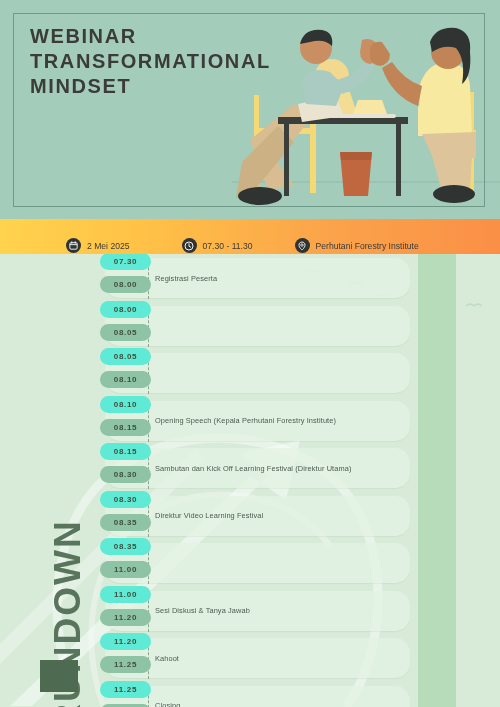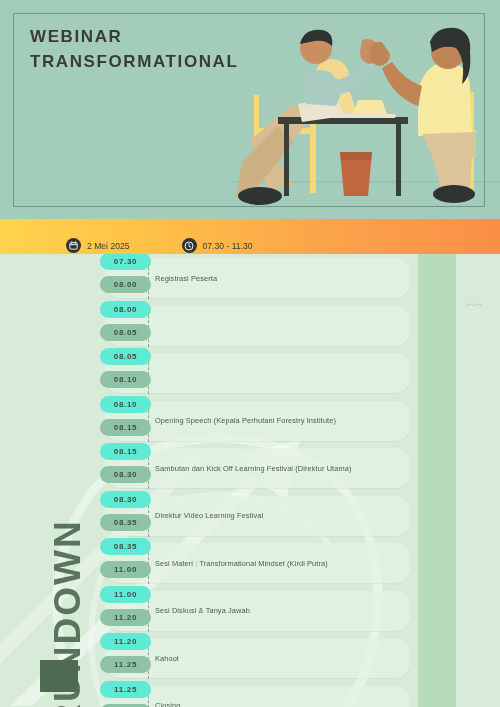--- a/index.html
+++ b/index.html
@@ -8,21 +8,21 @@
     font-family:"Liberation Sans", sans-serif;
     background:#cfe6d2;
   }
   .poster{position:relative;width:500px;height:707px;overflow:hidden;background:#d6e9d6;}
 
   
   .header{position:absolute;left:0;top:0;width:500px;height:219px;background:#a3ccbb;overflow:hidden;}
   .header-frame{position:absolute;left:13px;top:13px;right:15px;bottom:12px;border:1px solid #6f9a8a;box-sizing:border-box;}
   .header-text{position:absolute;left:30px;top:24px;width:270px;z-index:5;}
   .title-line{
-    font-weight:bold;font-size:17px;line-height:25px;letter-spacing:1.6px;
+    font-weight:bold;font-size:20px;line-height:25px;letter-spacing:1.6px;
     color:#3b3b38;white-space:nowrap;
   }
   .subtitle{
     margin-top:14px;font-style:italic;font-size:9.3px;line-height:12.4px;
     color:#3b3b38;font-weight:600;width:205px;
   }
 
   
   .illus{position:absolute;left:232px;top:0;width:268px;height:219px;}
   .illus svg{display:block;}
@@ -131,20 +131,21 @@
         <ellipse cx="222" cy="194" rx="21" ry="9" fill="#2f3331"></ellipse>
         <path d="M186 106 Q196 118 214 120 L214 130 L186 130 Z" fill="#f8e9a0"></path>
       </svg>
     </div>
 
     <div class="header-frame"></div>
 
     <div class="header-text">
       <div class="title-line">WEBINAR</div>
       <div class="title-line">TRANSFORMATIONAL</div>
+      <div class="title-line">MINDSET</div>
     </div>
   </div>
 
   <div class="infobar">
 
     <div class="info-item i1">
       <span class="ico">
         <svg width="9" height="9" viewBox="0 0 16 16">
           <rect x="1.5" y="3" width="13" height="11.5" rx="2" fill="none" stroke="#fff" stroke-width="1.6"></rect>
           <line x1="1.5" y1="6.5" x2="14.5" y2="6.5" stroke="#fff" stroke-width="1.6"></line>
@@ -158,20 +159,29 @@
     <div class="info-item i2">
       <span class="ico">
         <svg width="10" height="10" viewBox="0 0 16 16">
           <circle cx="8" cy="8" r="6.4" fill="none" stroke="#fff" stroke-width="1.5"></circle>
           <path d="M8 4.4 V8.2 L10.6 9.8" fill="none" stroke="#fff" stroke-width="1.5" stroke-linecap="round" stroke-linejoin="round"></path>
         </svg>
       </span>
       <span>07.30 - 11.30</span>
     </div>
 
+    <div class="info-item i3">
+      <span class="ico">
+        <svg width="10" height="10" viewBox="0 0 16 16">
+          <path d="M8 1.6c-2.7 0-4.9 2.2-4.9 4.9 0 3.6 4.9 8 4.9 8s4.9-4.4 4.9-8c0-2.7-2.2-4.9-4.9-4.9z" fill="none" stroke="#fff" stroke-width="1.4"></path>
+          <circle cx="8" cy="6.4" r="1.9" fill="none" stroke="#fff" stroke-width="1.3"></circle>
+        </svg>
+      </span>
+      <span>Perhutani Forestry Institute</span>
+    </div>
   </div>
 
   <div class="body">
 
     <svg class="bg-deco" viewBox="0 0 500 453">
       <rect x="0" y="0" width="500" height="453" fill="#d8ebd9"></rect>
 
       <rect x="418" y="0" width="38" height="453" fill="#b6dcb9"></rect>
 
       <path d="M70 430 C46 360 52 260 118 214 C186 166 296 178 344 236 C392 294 386 400 346 453" fill="none" stroke="#ffffff" stroke-width="9" opacity=".42"></path>
@@ -240,21 +250,20 @@
         <div class="pill start">08.30</div>
         <div class="pill end">08.35</div>
         <div class="row-label">Direktur Video Learning Festival</div>
       </div>
 
       <div class="row">
         <div class="card"></div>
         <div class="divider"></div>
         <div class="pill start">08.35</div>
         <div class="pill end">11.00</div>
-        <div class="row-label">Sesi Materi : Transformational Mindset (Kirdi Putra)</div>
       </div>
 
       <div class="row">
         <div class="card"></div>
         <div class="divider"></div>
         <div class="pill start">11.00</div>
         <div class="pill end">11.20</div>
         <div class="row-label">Sesi Diskusi &amp; Tanya Jawab</div>
       </div>
 

